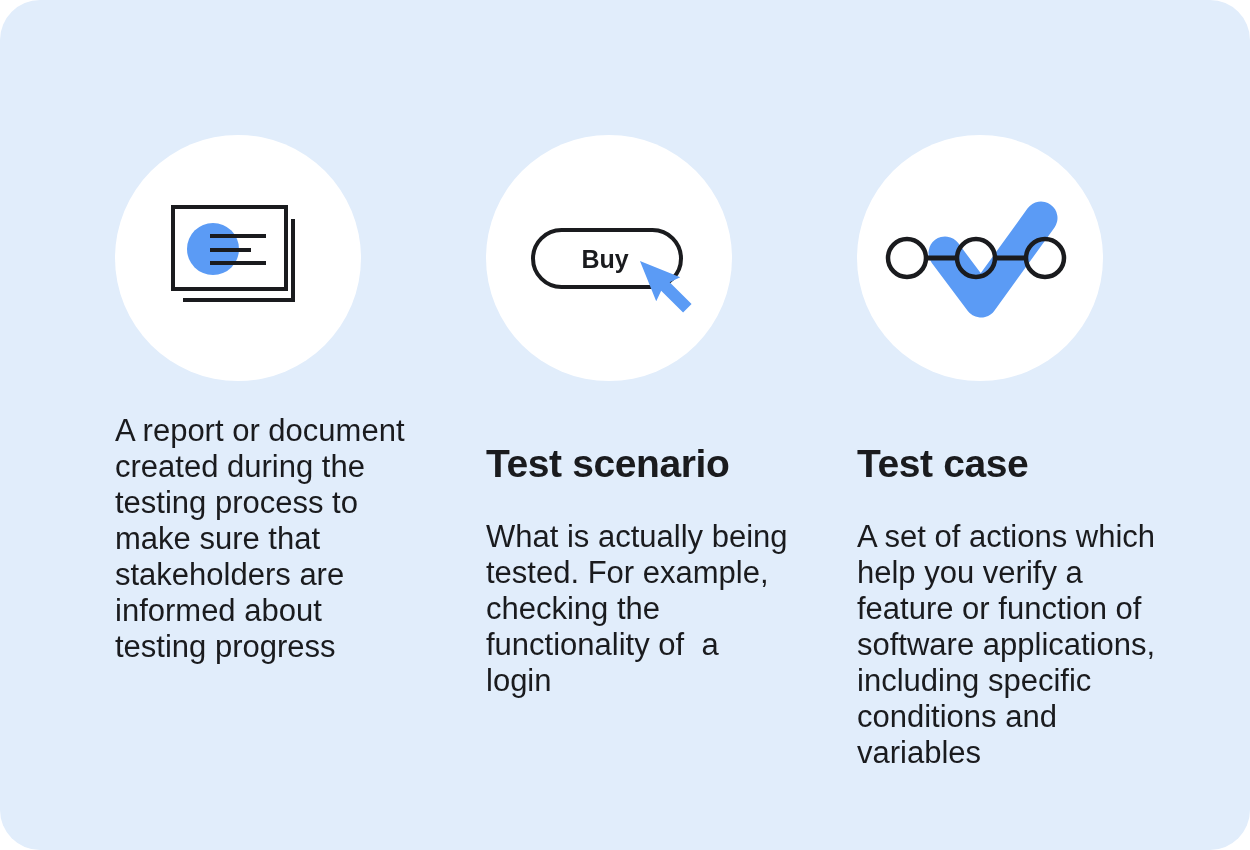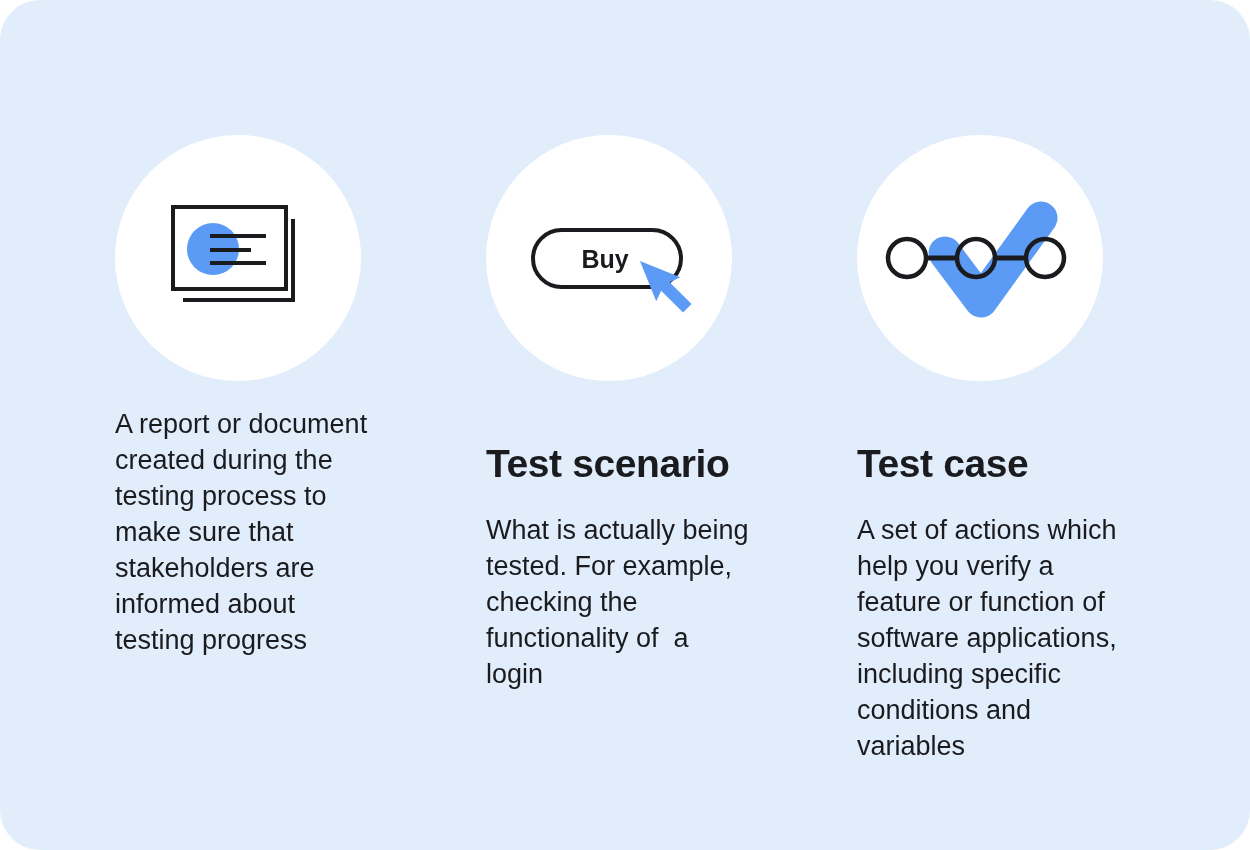--- a/index.html
+++ b/index.html
@@ -23,22 +23,22 @@
     width:246px;height:246px;border-radius:50%;
     background:var(--circle-bg);position:relative;
   }
   .icon-badge svg{position:absolute;left:0;top:0;width:246px;height:246px;}
   .col-title{
     margin-top:60px;
     font-size:39px;font-weight:700;letter-spacing:-0.4px;
     color:var(--ink);line-height:46px;
   }
   .col-desc{
-    margin-top:25px;
-    font-size:27px;font-weight:400;line-height:36px;
+    margin-top:32px;
+    font-size:31px;font-weight:400;line-height:36px;
     color:var(--ink);white-space:pre-wrap;
   }
   .stroke-ink{stroke:var(--ink);}
   .fill-accent{fill:var(--accent);}
   .stroke-accent{stroke:var(--accent);}
   .buy-text{
     font-family:"Liberation Sans",sans-serif;
     font-size:25px;font-weight:600;fill:var(--ink);
     text-anchor:middle;
   }

